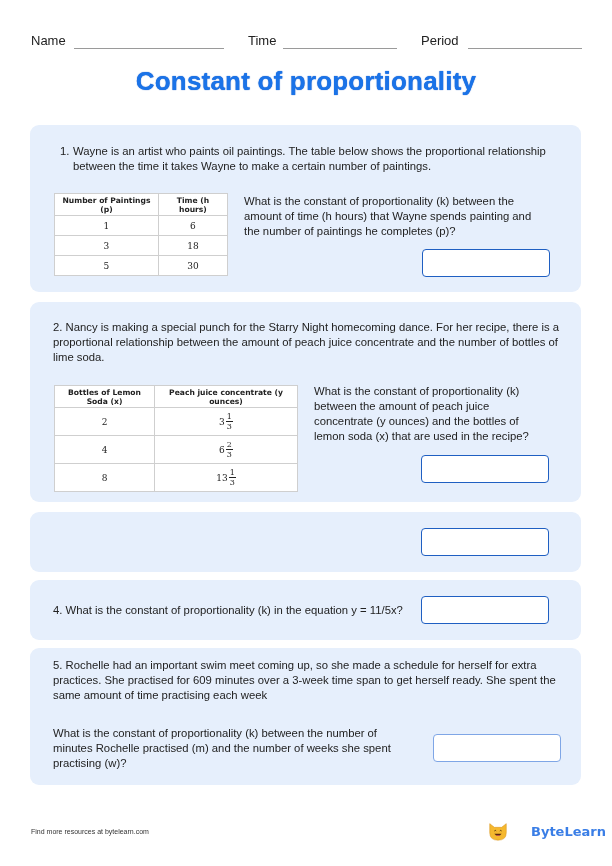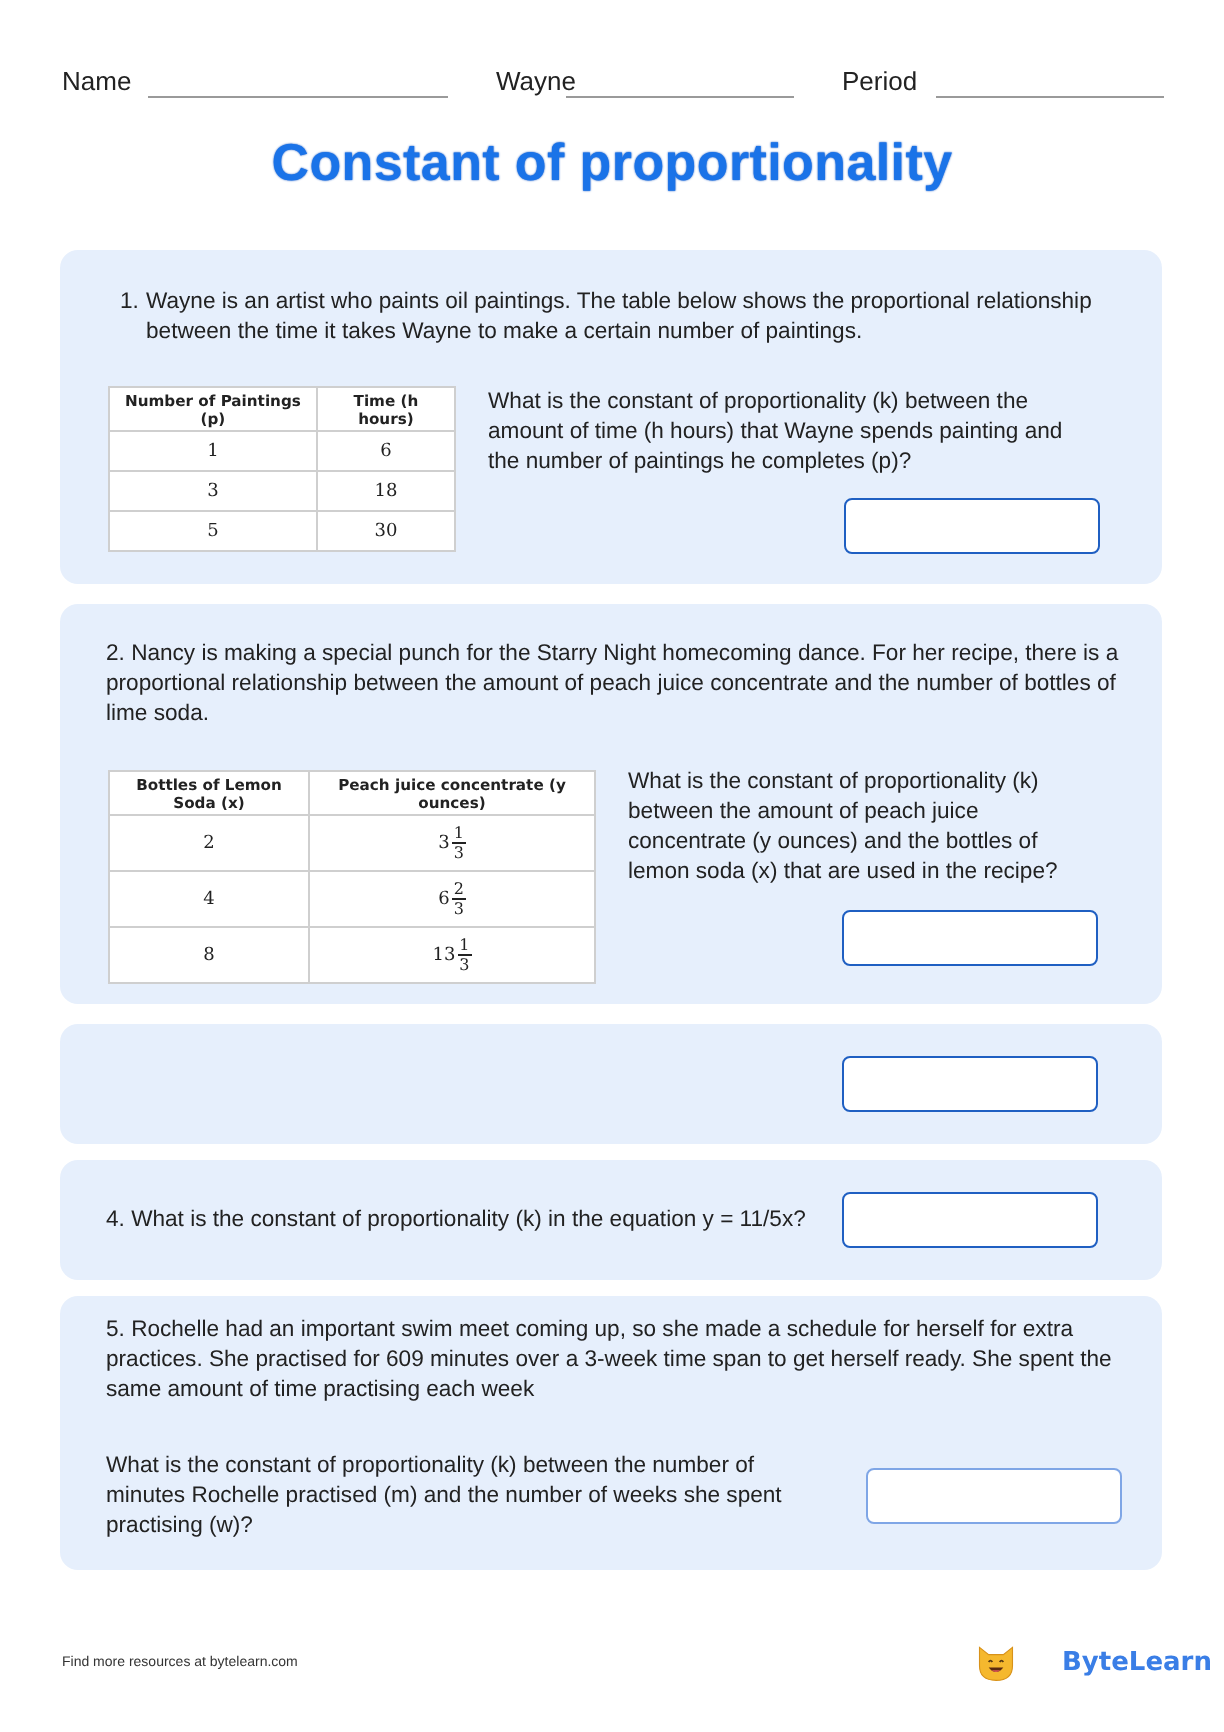--- a/index.html
+++ b/index.html
@@ -32,21 +32,21 @@
   .brand { position: absolute; top: 820px; left: 487px; display: flex; align-items: center; gap: 16px; }
   .brand-icon { width: 22px; height: 22px; }
   .brand-name { margin-left: 6px; font-family: "DejaVu Sans", sans-serif; font-weight: bold; font-size: 13px; color: #3a7ee6; }
 </style>
 </head>
 <body>
 
 <div class="header-row">
   <span class="hdr-label" style="left:31px">Name</span>
   <div class="hdr-line" style="left:74px;width:150px"></div>
-  <span class="hdr-label" style="left:248px">Wayne</span>
+  <span class="hdr-label" style="left:248px">Time</span>
   <div class="hdr-line" style="left:283px;width:114px"></div>
   <span class="hdr-label" style="left:421px">Period</span>
   <div class="hdr-line" style="left:468px;width:114px"></div>
 </div>
 
 <div class="title">Constant of proportionality</div>
 
 <div class="card" style="top:125px;height:167px">
   <div class="qtext" style="left:30px;top:19px;width:500px;display:flex">
     <span style="width:12px;flex:none">1.</span>

